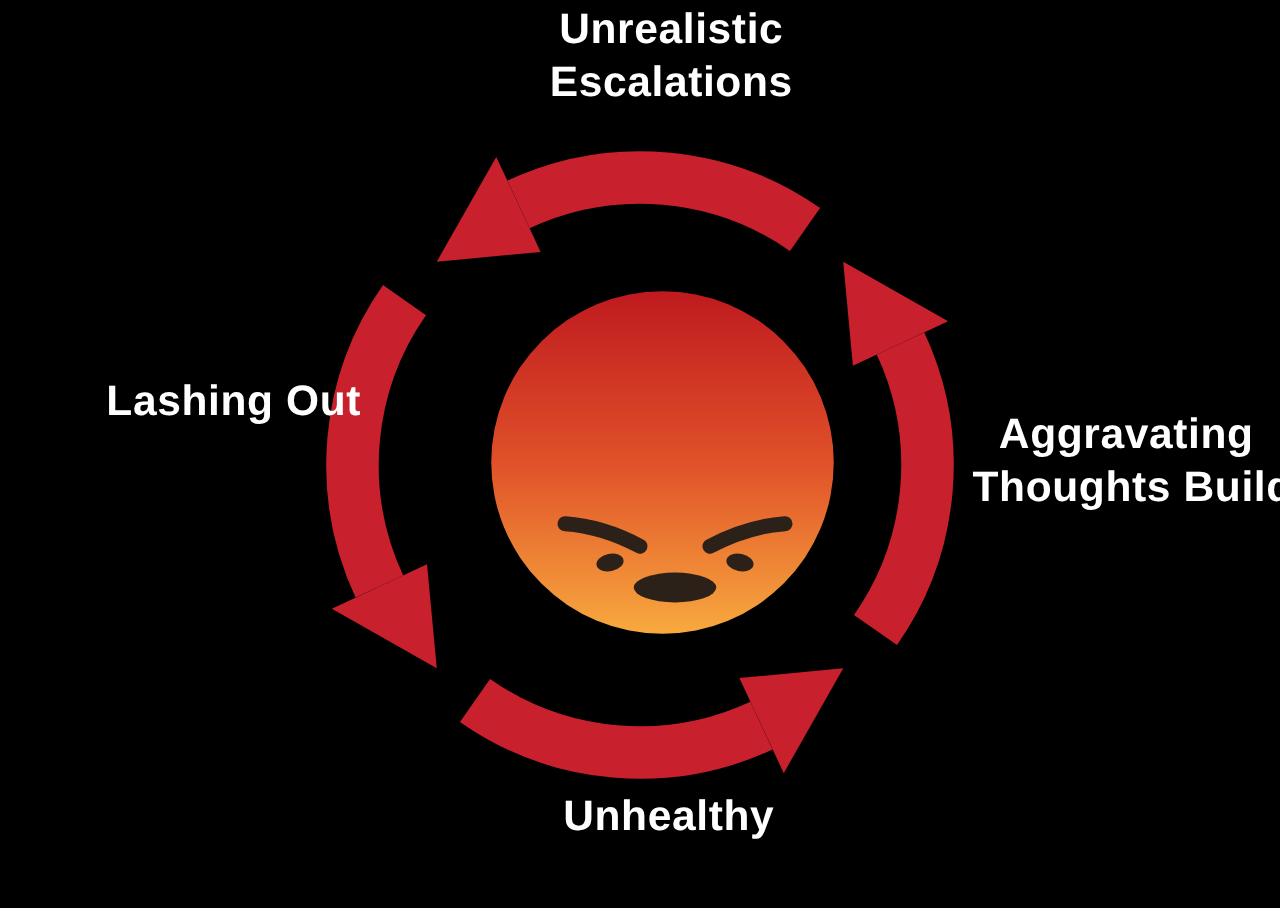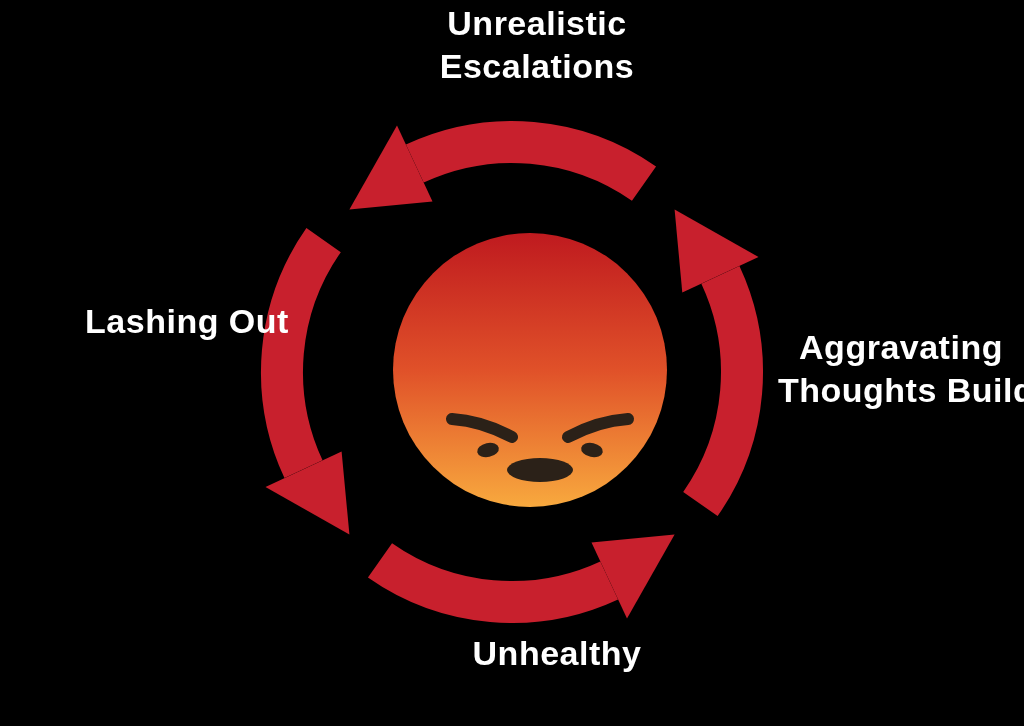--- a/index.html
+++ b/index.html
@@ -26,21 +26,21 @@
     font-weight:800;
     font-size:34px;
     line-height:1.27;
     text-align:center;
     letter-spacing:.5px;
     white-space:nowrap;
   }
   .label .line{display:block;}
   .label-top{left:337px;top:2px;width:400px;}
   .label-right{left:778px;top:326px;width:246px;}
-  .label-bottom{left:357px;top:632px;width:400px;}
+  .label-bottom{left:335px;top:632px;width:400px;}
   .label-left{left:0px;top:300px;width:278px;margin-left:48px;}
   .arrow-arc{fill:none;stroke:var(--arrow);stroke-width:42;}
   .arrow-head{fill:var(--arrow);stroke:none;}
   .stop-top{stop-color:var(--face-top);}
   .stop-mid{stop-color:var(--face-mid);}
   .stop-bottom{stop-color:var(--face-bottom);}
   .feature-stroke{fill:none;stroke:var(--features);stroke-width:12;stroke-linecap:round;}
   .feature-fill{fill:var(--features);stroke:none;}
 </style>
 </head>

